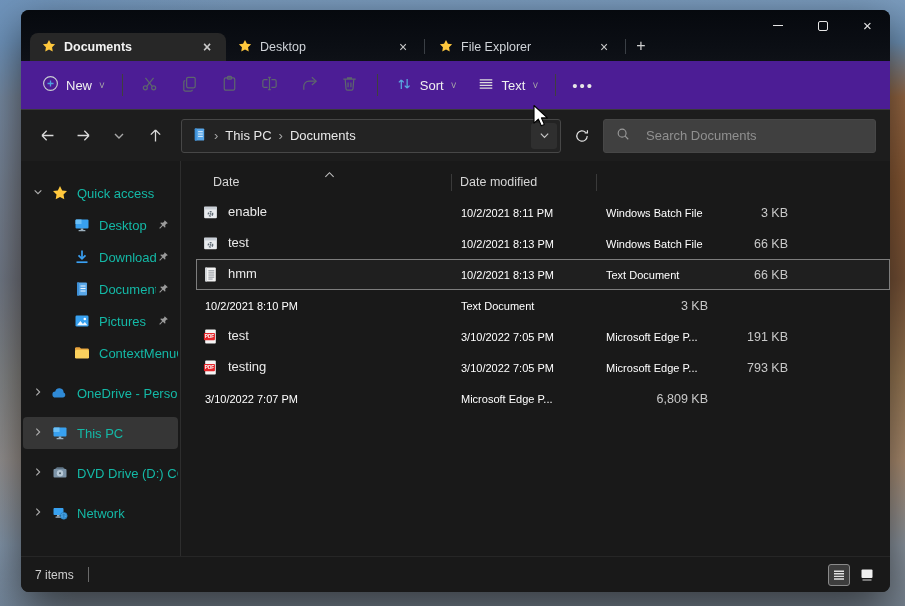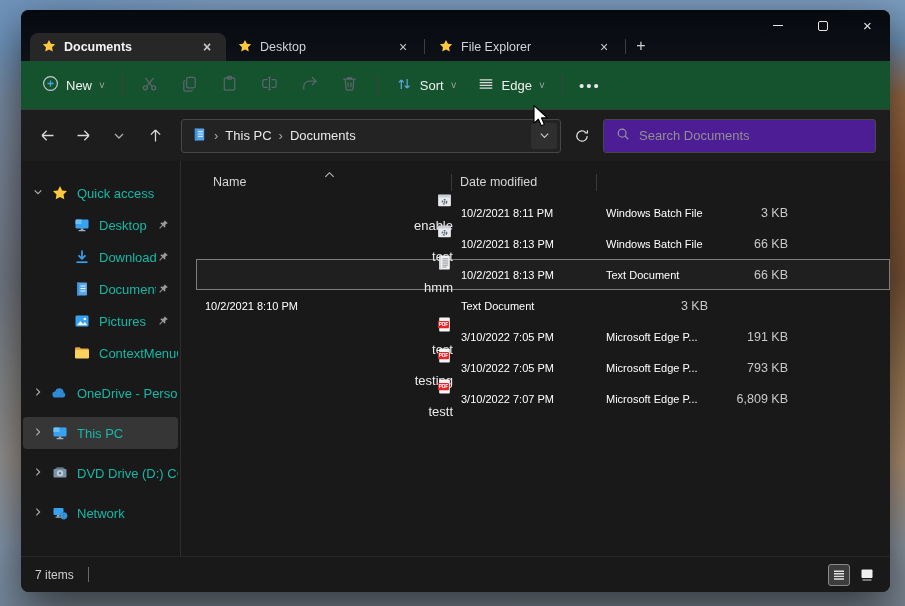--- a/index.html
+++ b/index.html
@@ -35,21 +35,21 @@
   .tab-sep { width:1px; height:15px; background:#3a3f45; margin:0 2px 7px 2px; }
   .newtab-btn { width:26px; height:24px; margin-bottom:3px; display:flex; align-items:center;
     justify-content:center; color:#d0d0d0; font-size:16px; border-radius:4px; }
   .win-controls { position:absolute; top:0; right:0; display:flex; }
   .win-btn { width:45px; height:31px; display:flex; align-items:center; justify-content:center; color:#e6e6e6; }
   .min-glyph { display:inline-block; width:10px; height:1px; background:#e6e6e6; }
   .max-glyph { display:inline-block; width:10px; height:10px; border:1px solid #e6e6e6; border-radius:2px; }
   .close-glyph { font-size:15px; line-height:1; }
   
   .commandbar {
-    height:49px; flex:0 0 49px; background:#14532d; display:flex; align-items:center;
+    height:49px; flex:0 0 49px; background:#4c1d95; display:flex; align-items:center;
     padding:0 12px; gap:2px; border-bottom:1px solid #3a3a3a;
   }
   .cmd-btn { display:flex; align-items:center; gap:7px; padding:0 9px; height:34px; border-radius:4px; color:#f0f0f0; }
   .cmd-icon-btn { width:38px; height:34px; display:flex; align-items:center; justify-content:center; border-radius:4px; }
   .cmd-sep { width:1px; height:22px; background:#3f3f3f; margin:0 6px; }
   .chev { font-size:10px; color:#a8a8a8; }
   .dots { color:#e6e6e6; font-size:15px; letter-spacing:2px; }
   
   .addressrow {
     height:51px; flex:0 0 51px; background:#1d1d1d; display:flex; align-items:center;
@@ -59,22 +59,22 @@
   .addr-box {
     flex:1; height:34px; margin-left:6px; background:#232323; border:1px solid #474747;
     border-radius:3px; display:flex; align-items:center; padding:0 3px 0 10px; gap:7px; min-width:0;
   }
   .crumb { color:#e8e8e8; font-size:13px; white-space:nowrap; }
   .crumb-sep { color:#a8a8a8; font-size:13px; }
   .addr-spacer { flex:1; }
   .addr-drop { width:26px; height:26px; background:#2f2f2f; border-radius:3px; display:flex; align-items:center; justify-content:center; color:#c8c8c8; font-size:10px; }
   .refresh-btn { width:34px; height:32px; display:flex; align-items:center; justify-content:center; border-radius:4px; color:#e0e0e0; }
   .search-box {
-    width:273px; height:34px; background:#4c1d95; border:1px solid #474747; border-radius:3px;
-    display:flex; align-items:center; gap:9px; padding:0 12px; color:#909090; font-size:13px;
+    width:273px; height:34px; background:#404040; border:1px solid #474747; border-radius:3px;
+    display:flex; align-items:center; gap:16px; padding:0 12px; color:#909090; font-size:13px;
   }
   
   .bodyarea { flex:1; display:flex; min-height:0; background:#191919; }
   .sidebar { width:160px; flex:0 0 160px; border-right:1px solid #2d2d2d; padding-top:16px; overflow:hidden; }
   .side-item { height:32px; display:flex; align-items:center; white-space:nowrap; overflow:hidden; font-size:13px; color:#14b8a6; margin:0 2px; border-radius:4px; }
   .side-item.selected { background:#363636; }
   .side-chevron { width:12px; flex:0 0 12px; margin-left:9px; color:#b0b0b0; font-size:9px; text-align:center; }
   .side-noChevron { width:12px; flex:0 0 12px; margin-left:9px; }
   .side-indent { width:22px; flex:0 0 22px; }
   .side-icon { width:17px; height:17px; flex:0 0 17px; margin:0 9px 0 7px; display:flex; align-items:center; justify-content:center; }
@@ -83,21 +83,21 @@
   
   .filearea { flex:1; min-width:0; padding:4px 0 0 15px; position:relative; }
   .listheader { display:grid; grid-template-columns:256px 145px 120px 80px; height:30px; align-items:center;
     color:#d6d6d6; font-size:12.5px; margin-top:2px; }
   .hcell { position:relative; height:100%; display:flex; align-items:center; padding-left:8px; }
   .hcell:first-child { padding-left:17px; }
   .hcell::after { content:""; position:absolute; right:0; top:7px; height:17px; width:1px; background:#3a3a3a; }
   .sort-caret { position:absolute; left:128px; top:1px; color:#c0c0c0; }
   .filerow { display:grid; grid-template-columns:256px 145px 120px 80px; height:31px; align-items:center; font-size:13px; border:1px solid transparent; }
   .filerow.focused { border:1px solid #7d7d7d; background:#1f1f1f; }
-  .fname { display:flex; align-items:flex-end; gap:9px; padding-left:5px; color:#eaeaea; overflow:hidden; white-space:nowrap;flex-direction:column; }
+  .fname { display:flex; align-items:flex-start; gap:9px; padding-left:5px; color:#eaeaea; overflow:hidden; white-space:nowrap; }
   .fcell { color:#ffffff; padding-left:8px; white-space:nowrap; overflow:hidden; font-size:11px; }
   .fsize { color:#c9c9c9; text-align:right; padding-right:10px; font-size:12.5px; }
   .ficon { width:17px; height:17px; flex:0 0 17px; }
   
   .statusbar { height:36px; flex:0 0 36px; display:flex; align-items:center; padding:0 12px 0 14px;
     font-size:12px; color:#cfcfcf; border-top:1px solid #262626; background:#191919; }
   .status-sep { width:1px; height:15px; background:#6a6a6a; margin-left:14px; }
   .status-right { margin-left:auto; display:flex; gap:6px; }
   .view-toggle { width:22px; height:22px; display:flex; align-items:center; justify-content:center; border-radius:3px; border:1px solid transparent; }
   .view-toggle.active { border-color:#8a8a8a; background:#3d3d3d; }
@@ -202,21 +202,21 @@
             <path d="M7 15.5v-10M7 5.5L4.3 8.2M7 5.5l2.7 2.7"></path>
             <path d="M13.5 4.5v10m0 0l-2.7-2.7m2.7 2.7l2.7-2.7"></path>
           </svg></span>
       <span>Sort</span>
       <span class="chev">˅</span>
     </div>
     <div class="cmd-btn">
       <span><svg width="18" height="18" viewBox="0 0 20 20" stroke="#dcdcdc" stroke-width="1.3">
             <path d="M3 5.5h14M3 8.5h14M3 11.5h14M3 14.5h14"></path>
           </svg></span>
-      <span>Edge</span>
+      <span>Text</span>
       <span class="chev">˅</span>
     </div>
     <div class="cmd-sep"></div>
     <div class="cmd-icon-btn">
       <span class="dots">•••</span>
     </div>
   </div>
 
   <div class="addressrow">
     <div class="nav-btn">
@@ -423,21 +423,21 @@
         <span class="side-label">Network</span>
       </div>
     </div>
 
     <div class="filearea">
       <div class="listheader">
         <div class="hcell">
           <span class="sort-caret"><svg width="11" height="8" viewBox="0 0 12 8" fill="none" stroke="#c0c0c0" stroke-width="1.2">
                 <path d="M1.5 6L6 1.5 10.5 6"></path>
               </svg></span>
-          <span>Name</span>
+          <span>Date</span>
         </div>
         <div class="hcell">
             <span>Date modified</span>
           </div>
       </div>
 
       <div class="filerow">
         <div class="fname">
             <span class="ficon"><svg width="17" height="17" viewBox="0 0 16 16">
                 <rect x="2" y="2.5" width="12" height="11" rx="1" fill="#e9ebee"></rect>
@@ -503,28 +503,20 @@
                 <rect x="1.8" y="4.6" width="10.4" height="7" rx=".9" fill="#e5252a"></rect>
                 <text x="7" y="9.8" font-size="4.4" font-weight="bold" fill="#fff" text-anchor="middle" font-family="Liberation Sans,sans-serif">PDF</text>
               </svg></span>
             <span>testing</span>
           </div>
         <div class="fcell">3/10/2022 7:05 PM</div>
         <div class="fcell">Microsoft Edge P...</div>
         <div class="fsize">793 KB</div>
       </div>
       <div class="filerow">
-        <div class="fname">
-            <span class="ficon"><svg width="17" height="17" viewBox="0 0 16 16">
-                <rect x="3" y="1.5" width="10" height="13" rx=".8" fill="#f5f5f5"></rect>
-                <rect x="1.8" y="4.6" width="10.4" height="7" rx=".9" fill="#e5252a"></rect>
-                <text x="7" y="9.8" font-size="4.4" font-weight="bold" fill="#fff" text-anchor="middle" font-family="Liberation Sans,sans-serif">PDF</text>
-              </svg></span>
-            <span>testt</span>
-          </div>
         <div class="fcell">3/10/2022 7:07 PM</div>
         <div class="fcell">Microsoft Edge P...</div>
         <div class="fsize">6,809 KB</div>
       </div>
     </div>
   </div>
 
   <div class="statusbar">
     <span>7 items</span>
     <span class="status-sep"></span>

